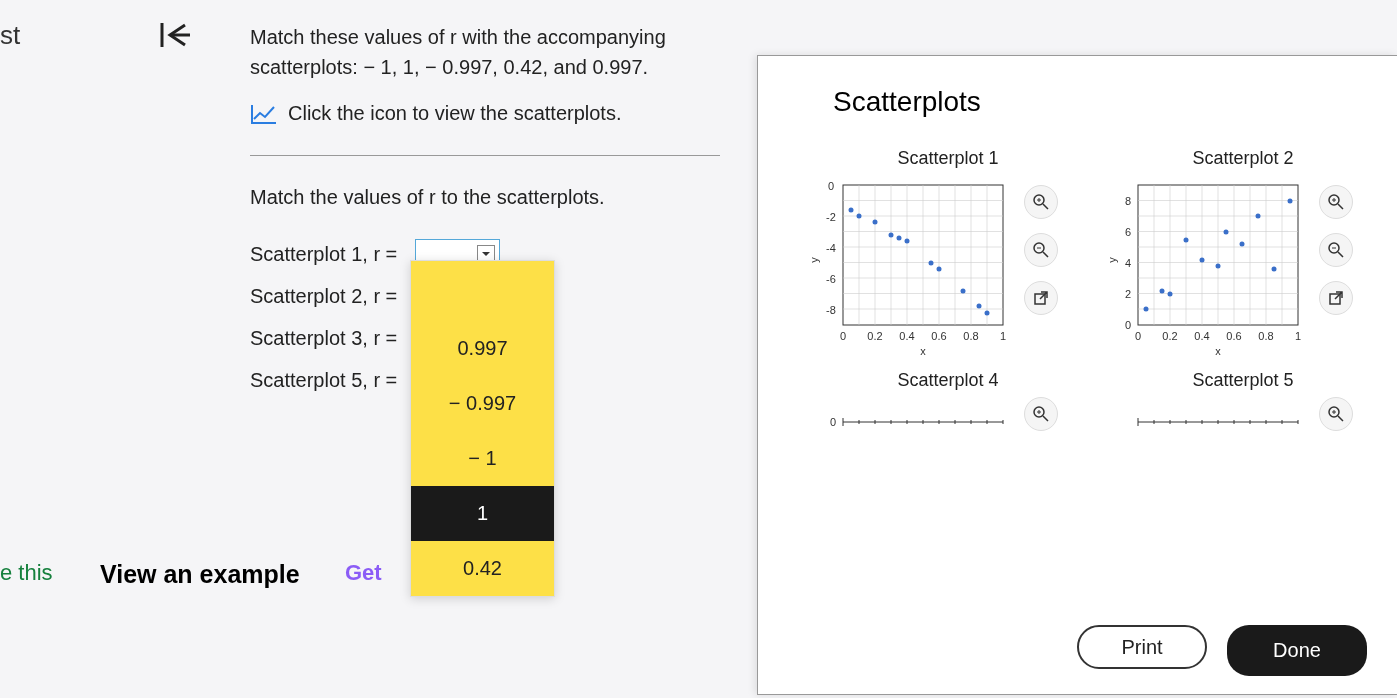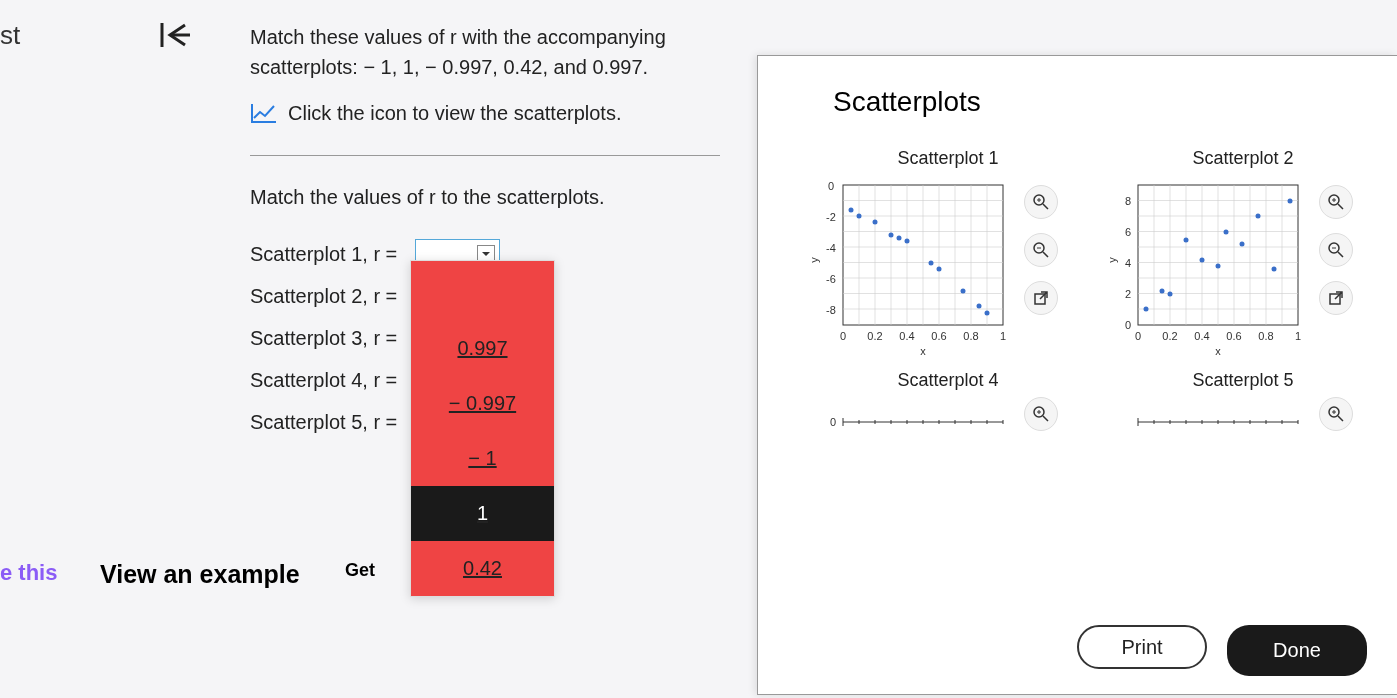--- a/index.html
+++ b/index.html
@@ -1,33 +1,33 @@
 <!DOCTYPE html>
 <html><head>
 <meta charset="utf-8">
 <style>
 * { box-sizing: border-box; margin: 0; padding: 0; }
 body { font-family: Arial, sans-serif; background: #f5f5f7; width: 1397px; height: 698px; position: relative; overflow: hidden; color: #222; }
 .left-fragment { position: absolute; left: 0; top: 20px; font-size: 26px; color: #333; }
-.help-this { position: absolute; left: 0; top: 560px; font-size: 22px; font-weight: bold; color: #8b5cf6; }
+.help-this { position: absolute; left: 0; top: 560px; font-size: 22px; font-weight: normal; color: #15803d; }
 .view-example { position: absolute; left: 100px; top: 560px; font-size: 25px; font-weight: bold; color: #000000; cursor: pointer; }
-.get-btn { position: absolute; left: 345px; top: 560px; font-size: 18px; font-weight: bold; color: #000000; cursor: pointer; }
+.get-btn { position: absolute; left: 345px; top: 560px; font-size: 22px; font-weight: bold; color: #8b5cf6; cursor: pointer; }
 .collapse-btn { position: absolute; left: 155px; top: 15px; width: 40px; height: 40px; cursor: pointer; }
 .main-area { position: absolute; left: 210px; top: 0; width: 550px; }
 .instruction-row { display: flex; align-items: flex-start; padding: 10px 20px 20px 40px; }
 .instruction-text { font-size: 20px; line-height: 1.5; color: #222; margin-top: 12px; }
-.chart-icon-row { display: flex; align-items: flex-start; gap: 10px; padding-left: 40px; }
+.chart-icon-row { display: flex; align-items: flex-end; gap: 10px; padding-left: 40px; }
 .chart-icon { width: 28px; height: 22px; }
 .divider { border-bottom: 1px solid #999; margin: 30px 40px 25px 40px; }
 .sub-instruction { font-size: 20px; padding-left: 40px; margin-bottom: 20px; line-height: 1.6; }
 .match-row { display: flex; align-items: center; padding-left: 40px; height: 42px; font-size: 20px; }
 .match-label { width: 165px; }
 .dropdown-box { width: 85px; height: 30px; border: 1px solid #54a8d9; background: #fff; display: flex; align-items: center; justify-content: flex-end; padding-right: 4px; cursor: pointer; }
 .dropdown-arrow { width: 18px; height: 18px; border: 1px solid #888; display: flex; align-items: center; justify-content: center; }
-.options-popup { position: absolute; left: 410px; top: 260px; width: 145px; background: #ef4444; border: 1px solid #ddd; box-shadow: 0 2px 10px rgba(0,0,0,0.15); z-index: 50; text-decoration: underline; }
+.options-popup { position: absolute; left: 410px; top: 260px; width: 145px; background: #fde047; border: 1px solid #ddd; box-shadow: 0 2px 10px rgba(0,0,0,0.15); z-index: 50; }
 .option-item { padding: 16px 0; text-align: center; font-size: 20px; cursor: pointer; }
 .option-item.spacer { height: 60px; padding: 0; }
 .option-item.highlighted { background: #1a1a1a; color: #fff; }
 .popup-panel { position: absolute; right: 0; top: 55px; width: 640px; height: 640px; background: #fff; border: 1px solid #999; border-right: none; box-shadow: -2px 0 8px rgba(0,0,0,0.1); }
 .popup-title { font-size: 28px; padding: 30px 0 10px 75px; color: #000; }
 .plots-grid { display: flex; flex-wrap: wrap; padding: 20px 14px 0 50px; gap: 15px; }
 .plot-cell { width: 280px; }
 .plot-title { text-align: center; font-size: 18px; margin-bottom: 6px; color: #222; }
 .plot-row { display: flex; align-items: flex-start; }
 .plot-svg { width: 210px; height: 180px; }
@@ -80,23 +80,20 @@
             <path d="M2 4 L6 8 L10 4 Z" fill="#333"></path>
           </svg>
       </span>
     </div>
   </div>
   <div class="match-row">
       <span class="match-label">Scatterplot 2, r =</span>
     </div>
   <div class="match-row">
       <span class="match-label">Scatterplot 3, r =</span>
-    </div>
-  <div class="match-row">
-      <span class="match-label">Scatterplot 4, r =</span>
     </div>
   <div class="match-row">
       <span class="match-label">Scatterplot 5, r =</span>
     </div>
 </div>
 
 <div class="options-popup">
   <div class="option-item spacer"></div>
   <div class="option-item">0.997</div>
   <div class="option-item">− 0.997</div>

